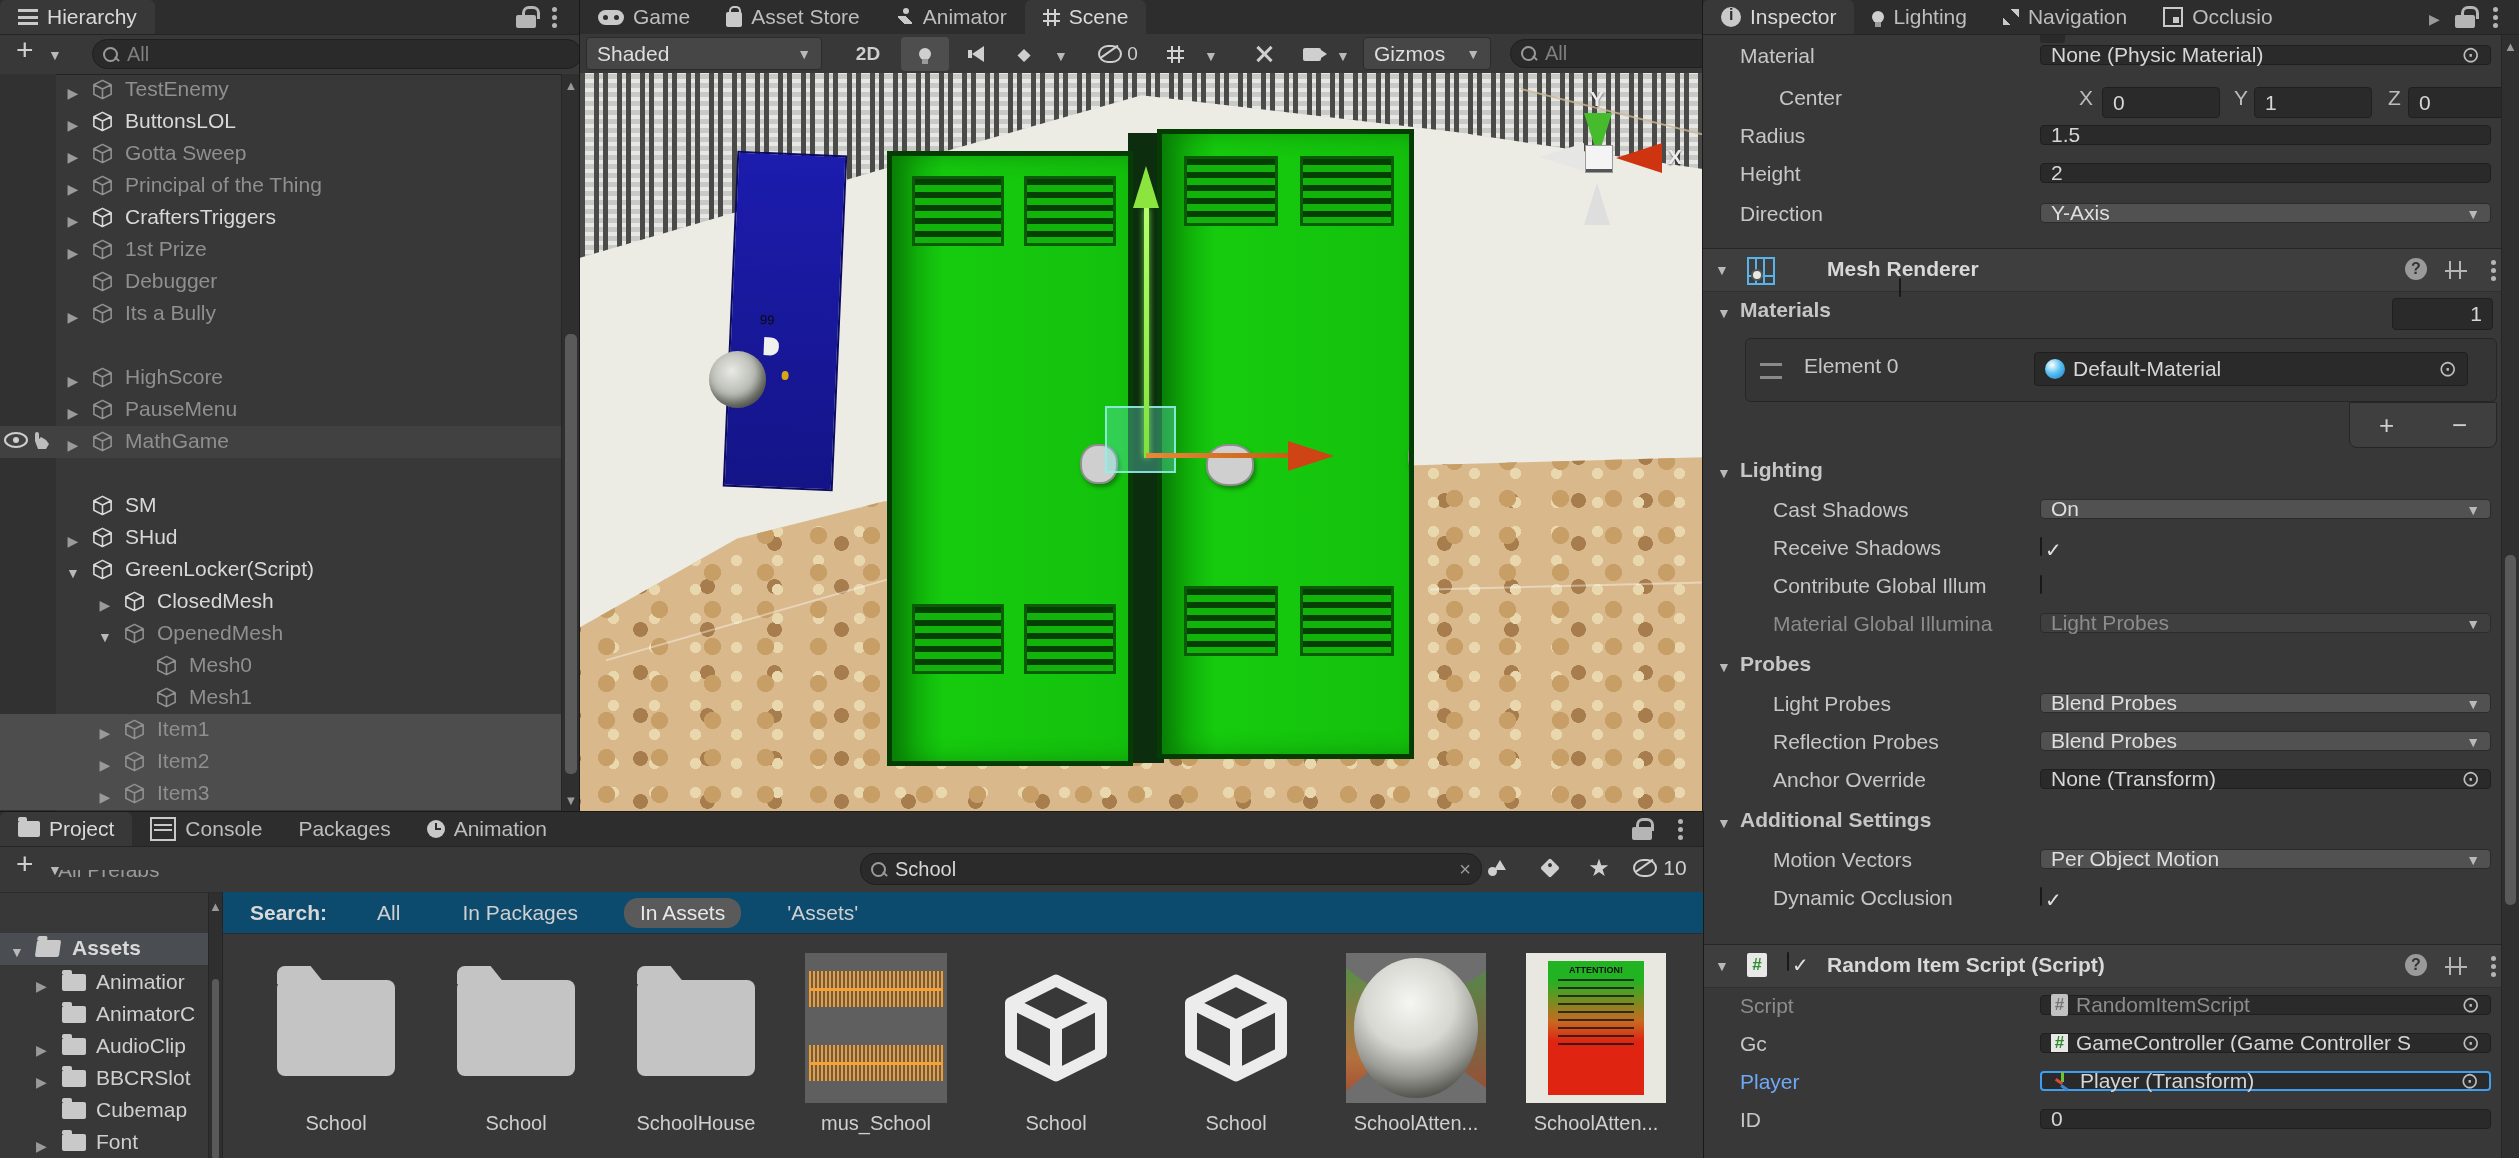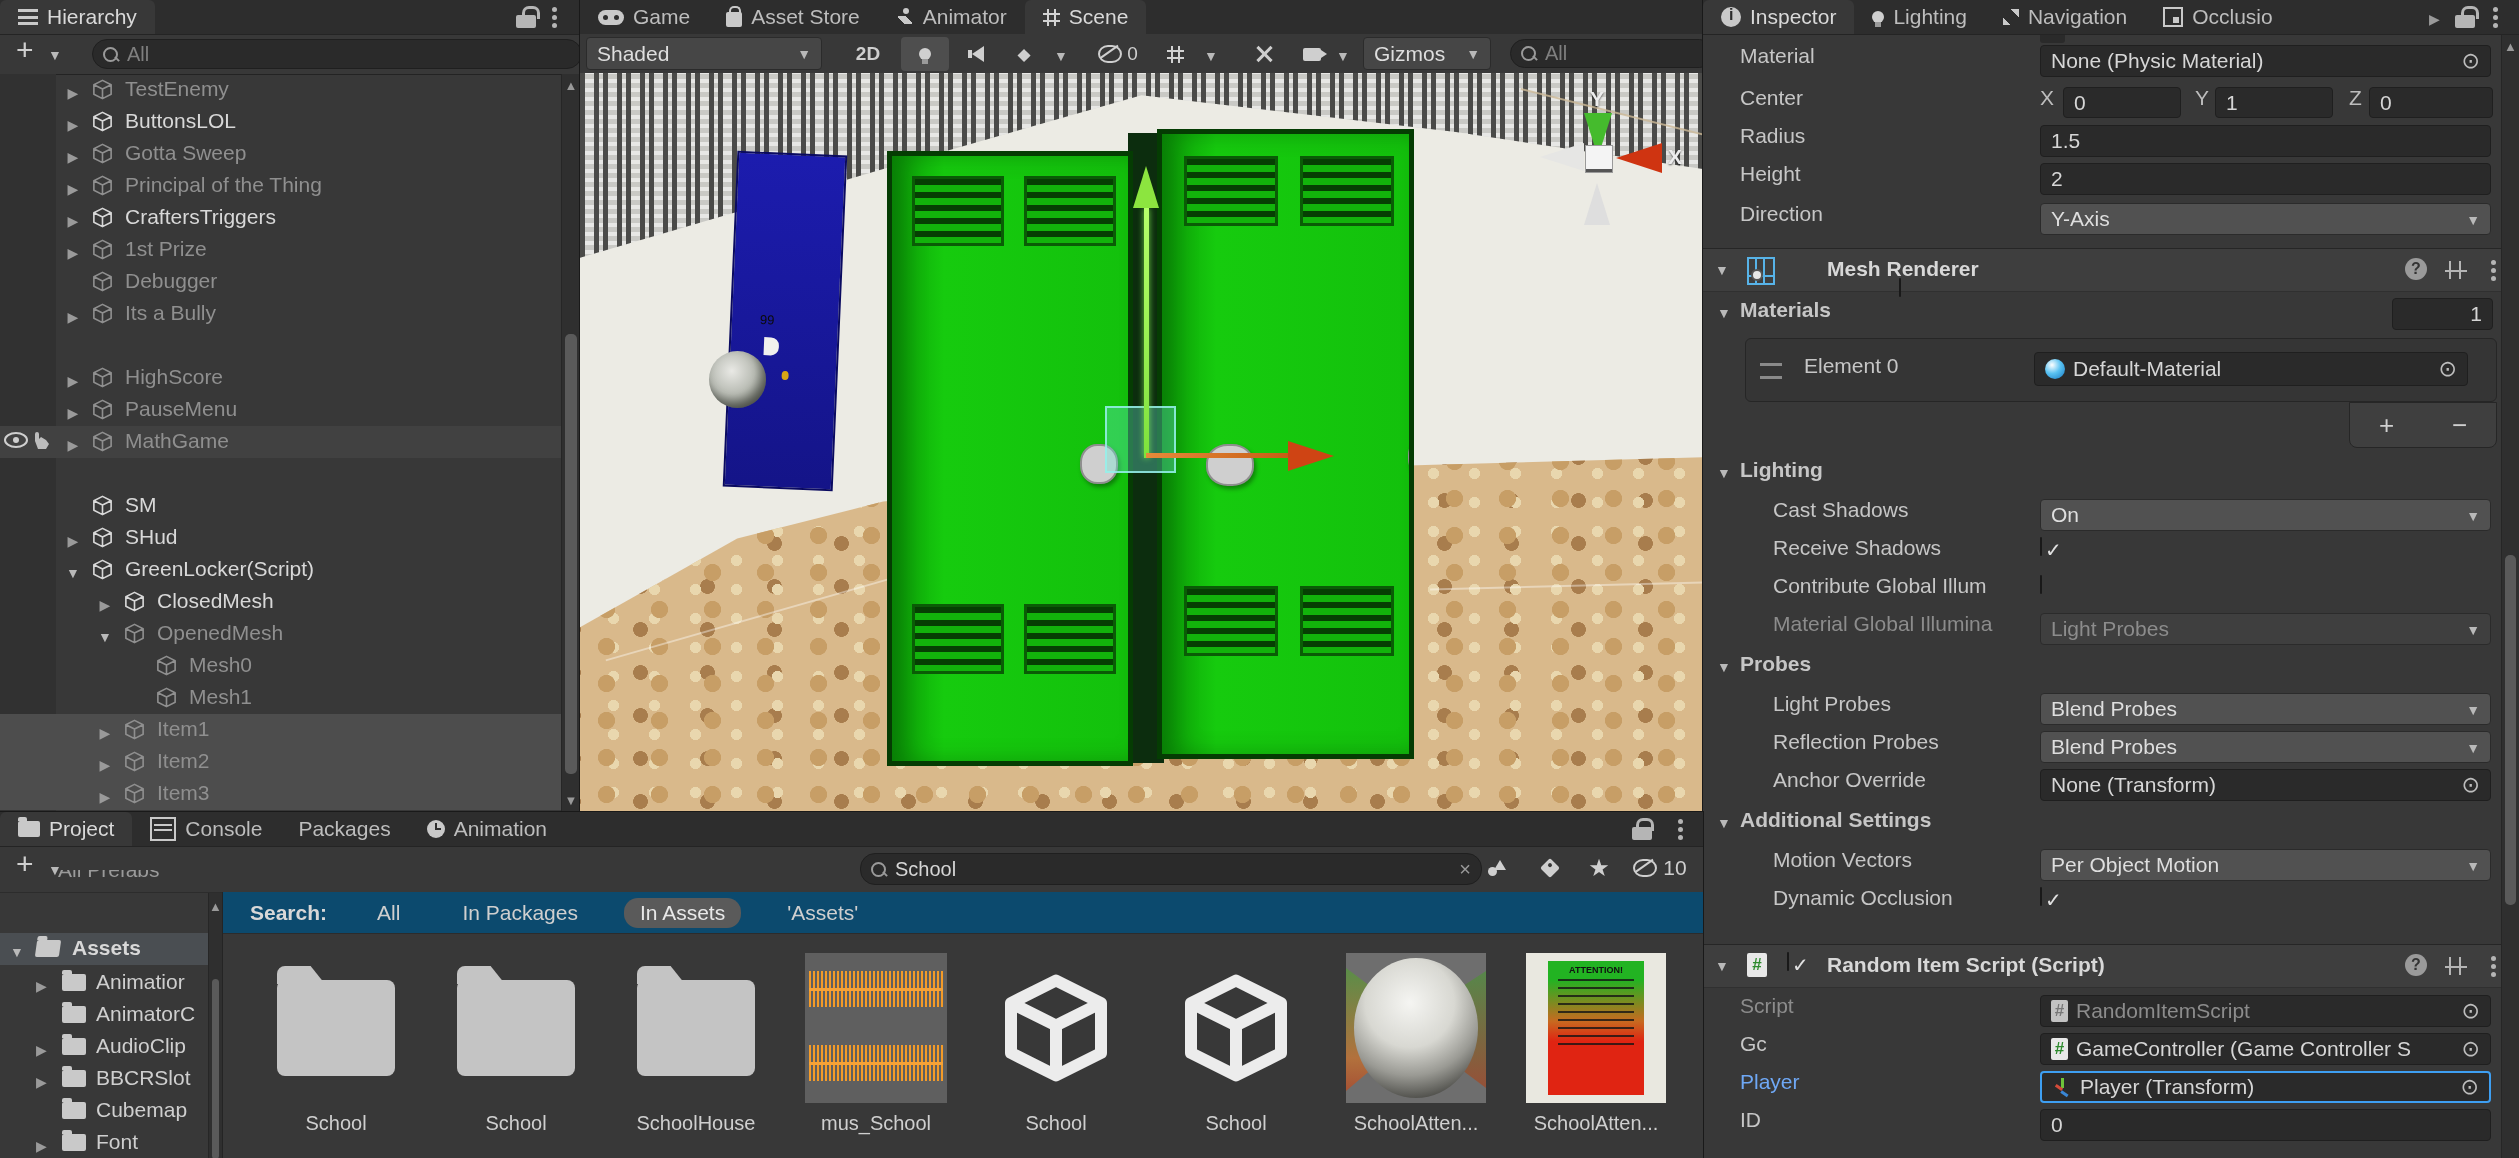--- a/index.html
+++ b/index.html
@@ -24,21 +24,21 @@
   .drop .caret{position:absolute;right:10px;color:#c9c9c9;font-size:15px;}
   .drop.disabled{background:#3f3f3f;color:#8c8c8c;}
   .picker{margin-left:auto;color:#bdbdbd;font-size:22px;}
   .cb{width:25px;height:25px;background:#2a2a2a;border:1px solid #191919;border-radius:4px;position:relative;}
   .cb.checked::after{content:"✓";position:absolute;left:4px;top:0px;font-size:20px;color:#e0e0e0;}
   .caret-d::before{content:"▼";font-size:14px;color:#b9b9b9;}
   .caret-r::before{content:"▶";font-size:14px;color:#9a9a9a;}
   .hdrbold{font-weight:700;color:#d8d8d8;font-size:21px;}
   .ilabel{position:absolute;left:37px;font-size:21px;color:#c6c6c6;white-space:nowrap;overflow:hidden;}
   .irow{position:absolute;left:0;right:20px;height:36px;}
-  .irow .valwrap{position:absolute;left:337px;right:8px;top:1px;height:32px;}
+  .irow .valwrap{position:absolute;left:337px;right:8px;top:1px;height:20px;}
   
   #hier-rows{position:absolute;left:0;top:74px;right:18px;bottom:0;overflow:hidden;}
   .hrow{position:absolute;left:0;right:0;height:32px;font-size:21px;color:#d8d8d8;}
   .hrow.dim{color:#8f8f8f;}
   .hrow.hover{background:#414141;}
   .hrow.sel{background:#4d4d4d;}
   .hrow .arr{position:absolute;top:5px;width:20px;text-align:center;}
   .hrow .cic{position:absolute;top:4px;width:24px;height:24px;}
   .hrow .cic svg{stroke:currentColor;}
   .hrow .hlabel{position:absolute;top:3px;white-space:nowrap;}
@@ -498,21 +498,21 @@
     </span>
 
   <div class="abs" style="left:337px;top:35px;width:25px;height:8px;background:#2a2a2a;border-radius:0 0 3px 3px;"></div>
   <div class="irow" style="top:44px;">
     <span class="ilabel">Material</span>
     <div class="valwrap field">
       <span>None (Physic Material)</span>
         <span class="picker">⊙</span>
     </div>
   </div>
-  <div class="irow" style="top:86px;">
+  <div class="irow" style="top:86px;margin-left:39px;">
     <span class="ilabel">Center</span>
     <span class="ilabel" style="left:337px;color:#bdbdbd;">X</span>
     <div class="field" style="position:absolute;left:360px;top:1px;width:118px;height:31px;">
         <span>0</span>
       </div>
     <span class="ilabel" style="left:492px;color:#bdbdbd;">Y</span>
     <div class="field" style="position:absolute;left:512px;top:1px;width:118px;height:31px;">
         <span>1</span>
       </div>
     <span class="ilabel" style="left:646px;color:#bdbdbd;">Z</span>

